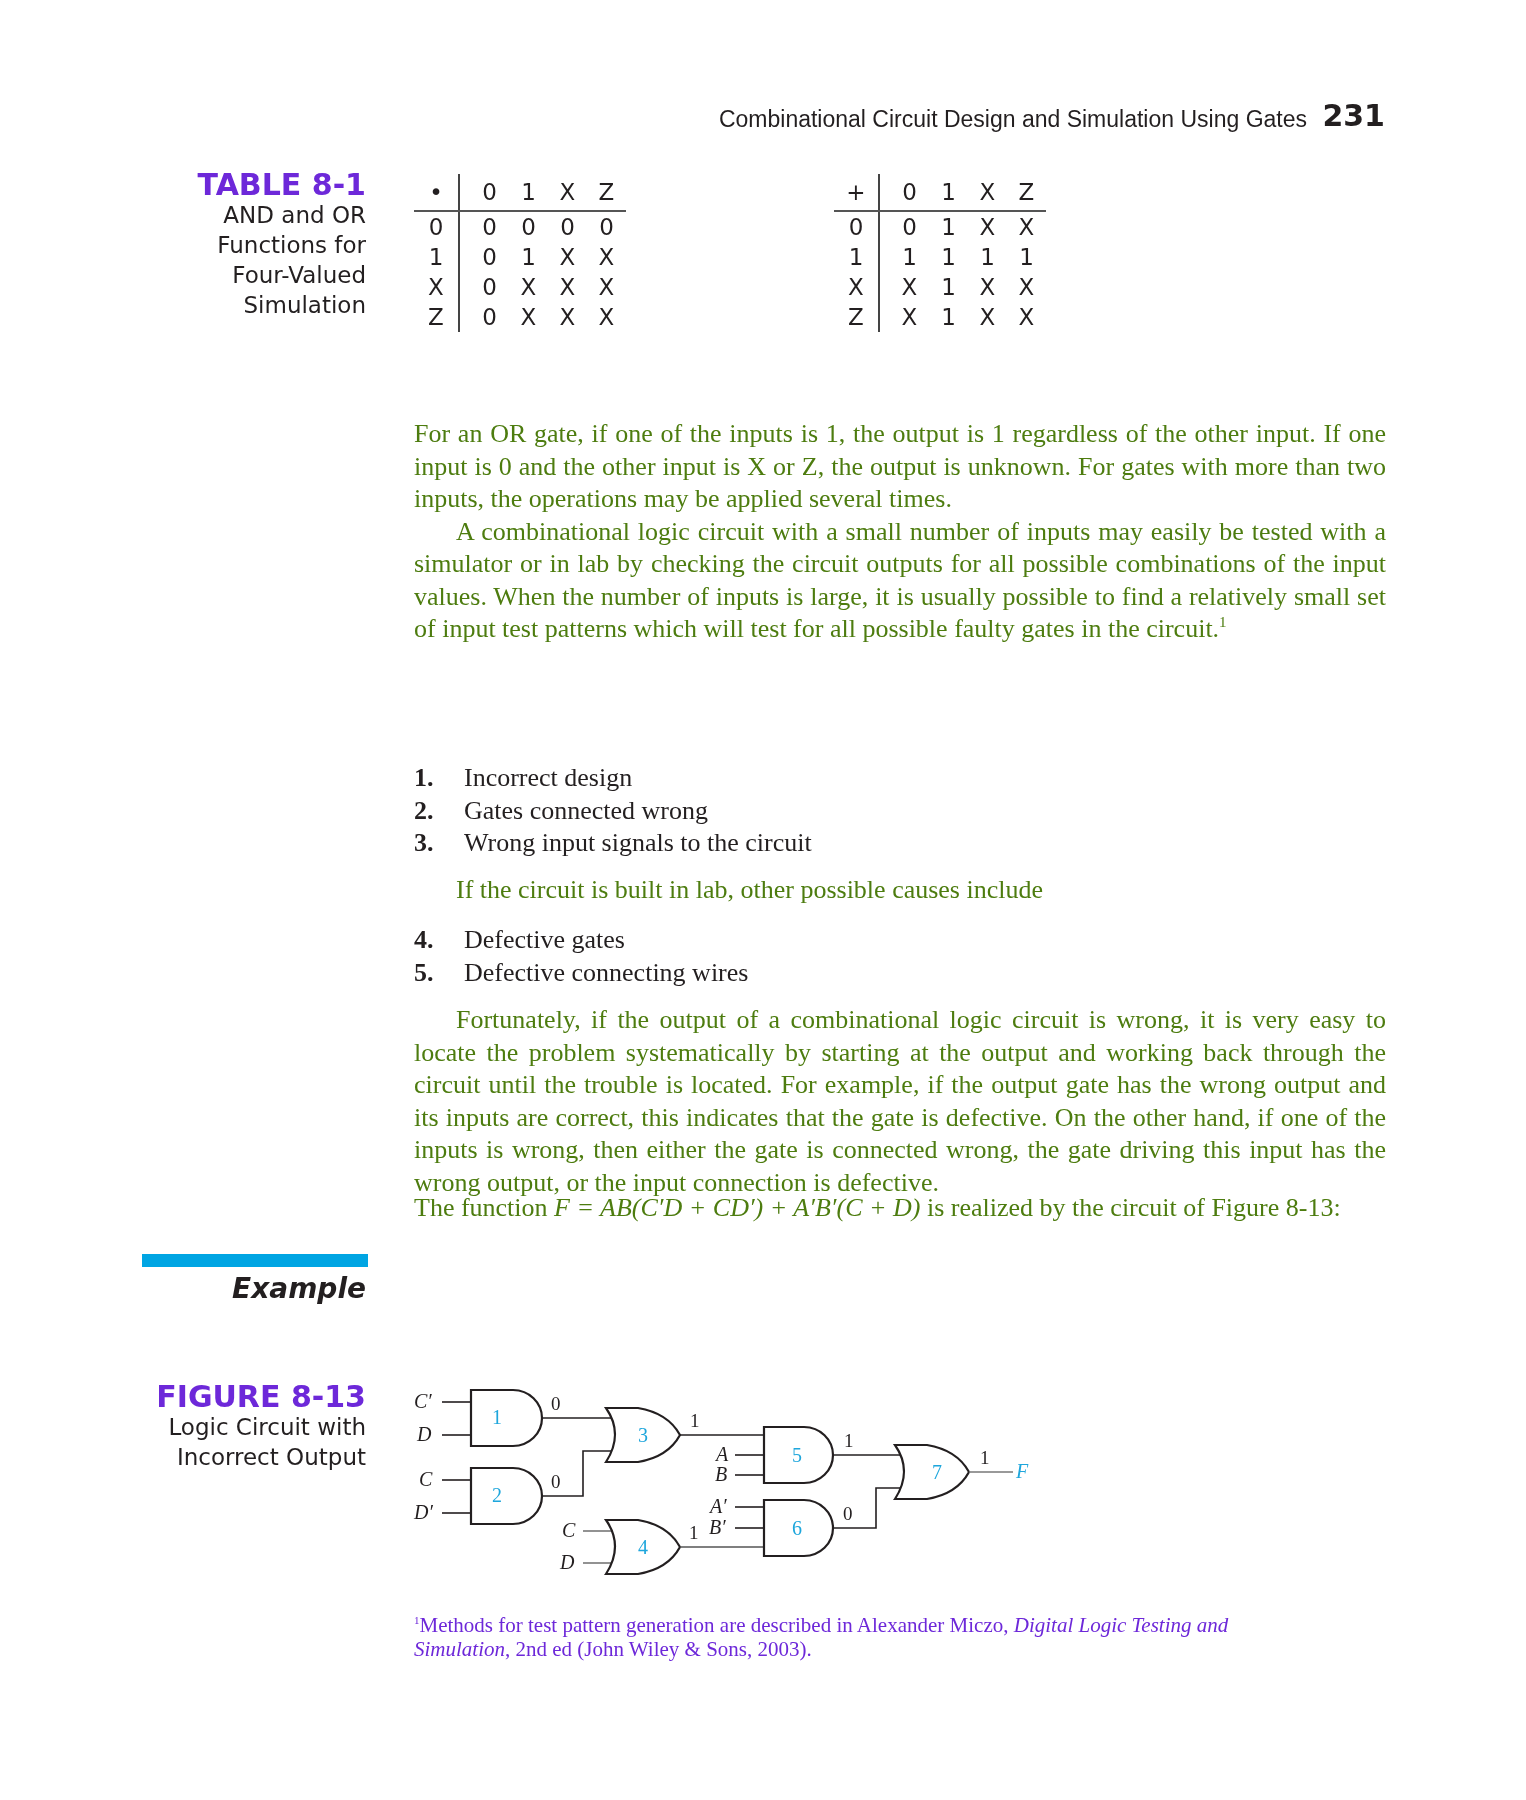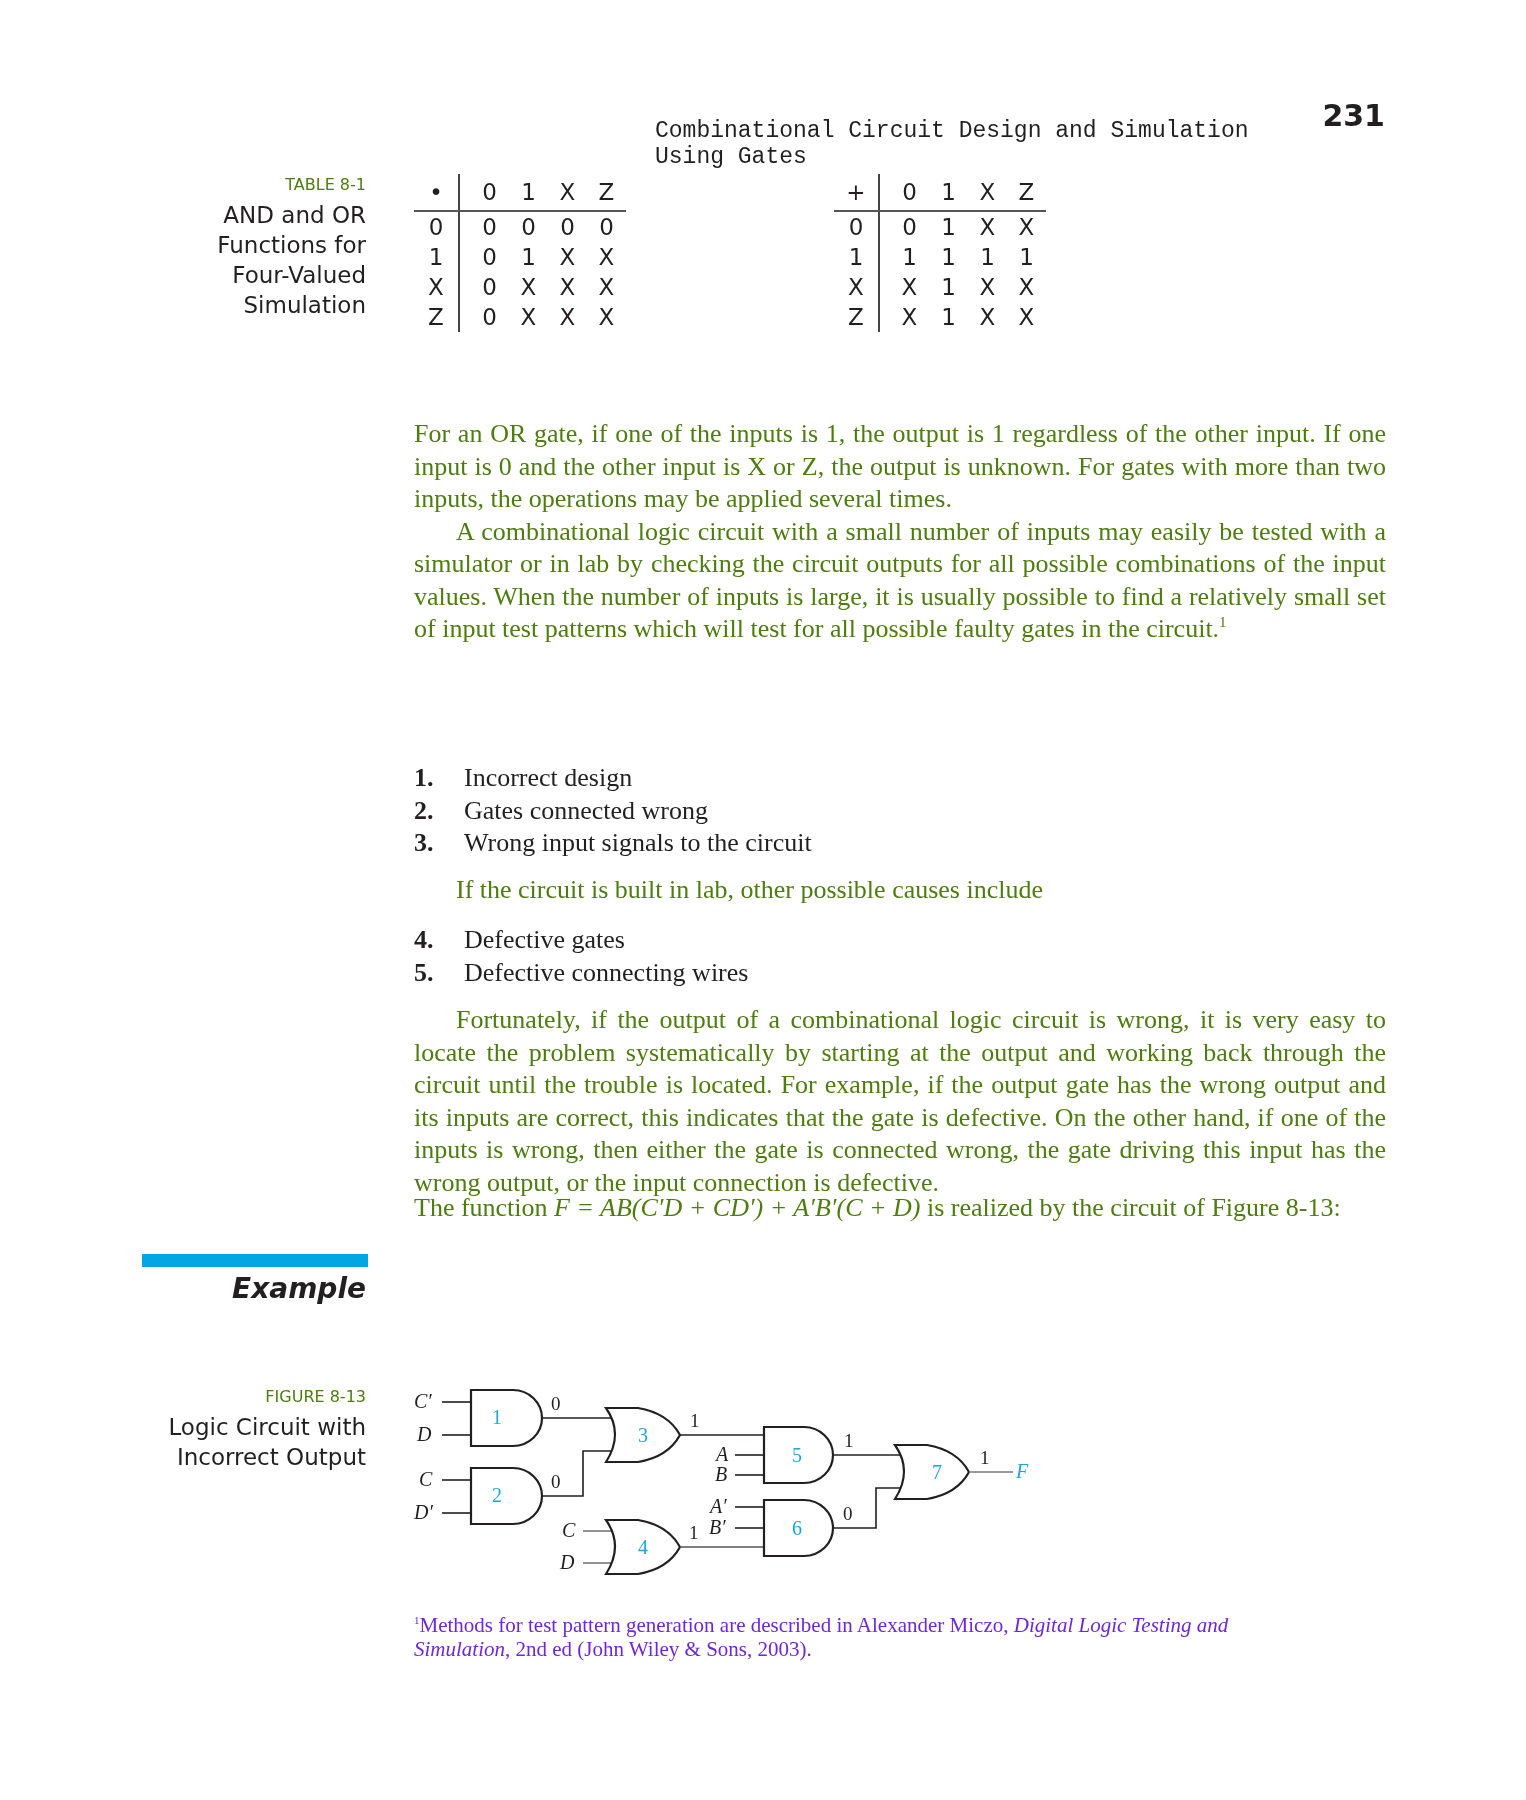--- a/index.html
+++ b/index.html
@@ -1,23 +1,23 @@
 <!DOCTYPE html>
 <html><head>
 <meta charset="utf-8">
 <style>
   html, body { margin: 0; padding: 0; background: #ffffff; }
   body { width: 1526px; height: 1800px; position: relative; overflow: hidden; color: #231f20; }
 
   #running-head { position: absolute; top: 98px; left: 655px; width: 730px; height: 36px; }
-  #running-head .title { position: absolute; right: 78px; top: 20px; font-size: 23px; font-family: Liberation Mono, monospace; font-weight: 300; color:#231f20; }
+  #running-head .title { position: absolute; right: 78px; top: 8px; font-size: 23px; font-family: Liberation Sans, sans-serif; font-weight: 300; color:#231f20; }
   #running-head .pnum { position: absolute; right: 0; top: 0; font-size: 30px; font-weight: bold; font-family: "DejaVu Sans", sans-serif; }
 
   .side { position: absolute; right: 1160px; text-align: right; font-family: "DejaVu Sans", sans-serif; font-size: 23px; line-height: 30px; color:#231f20; }
-  .side .label { font-weight: normal; color: #4d7c0f; font-size: 16px; }
+  .side .label { font-weight: bold; color: #6d28d9; font-size: 30px; }
 
   table.truth { position: absolute; border-collapse: collapse; font-family: "DejaVu Sans", sans-serif; font-size: 23px; color:#231f20; }
   table.truth td { padding: 0; text-align: center; height: 30px; width: 39px; }
   table.truth thead td { border-bottom: 2px solid #555; height: 36px; }
   table.truth td.rh { border-right: 2px solid #444; width: 44px; }
   table.truth td.first { padding-left: 10px; }
 
   .body-text { position: absolute; left: 414px; width: 972px; font-family: "Liberation Serif", serif; font-size: 26px; line-height: 32.5px; text-align: justify; color:#4d7c0f; }
   .body-text p { margin: 0; }
   .indent { text-indent: 42px; }

